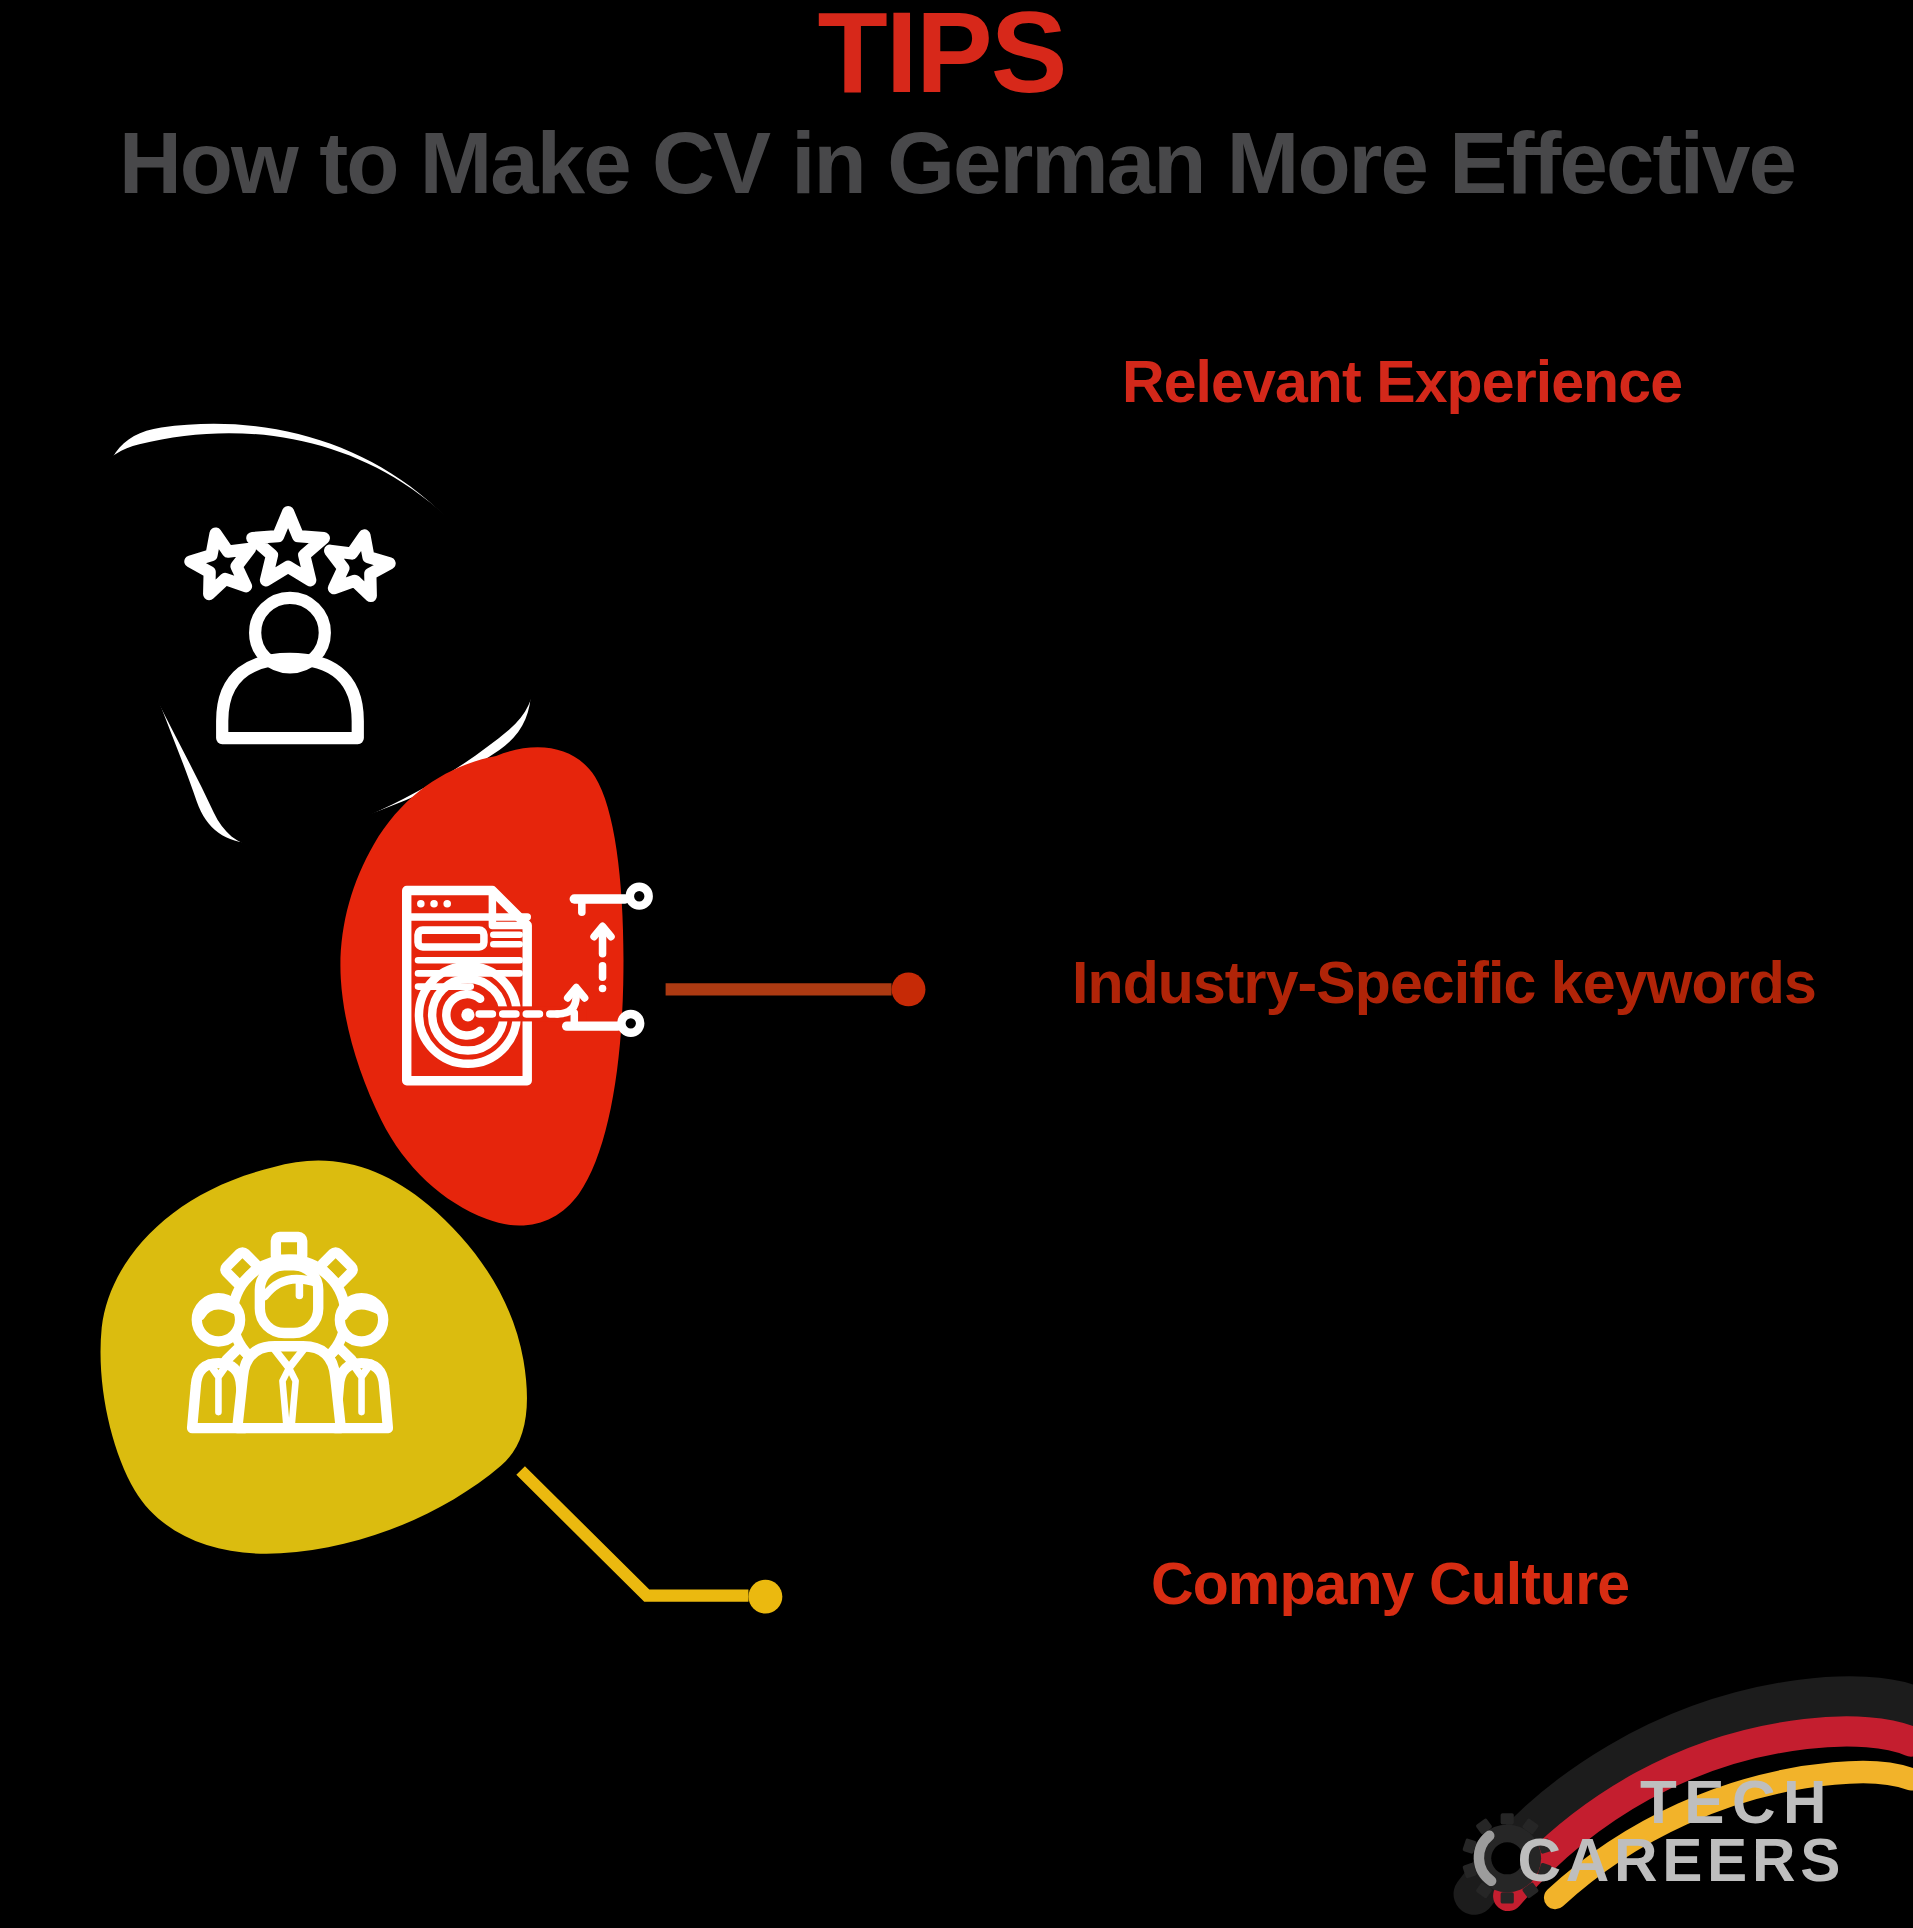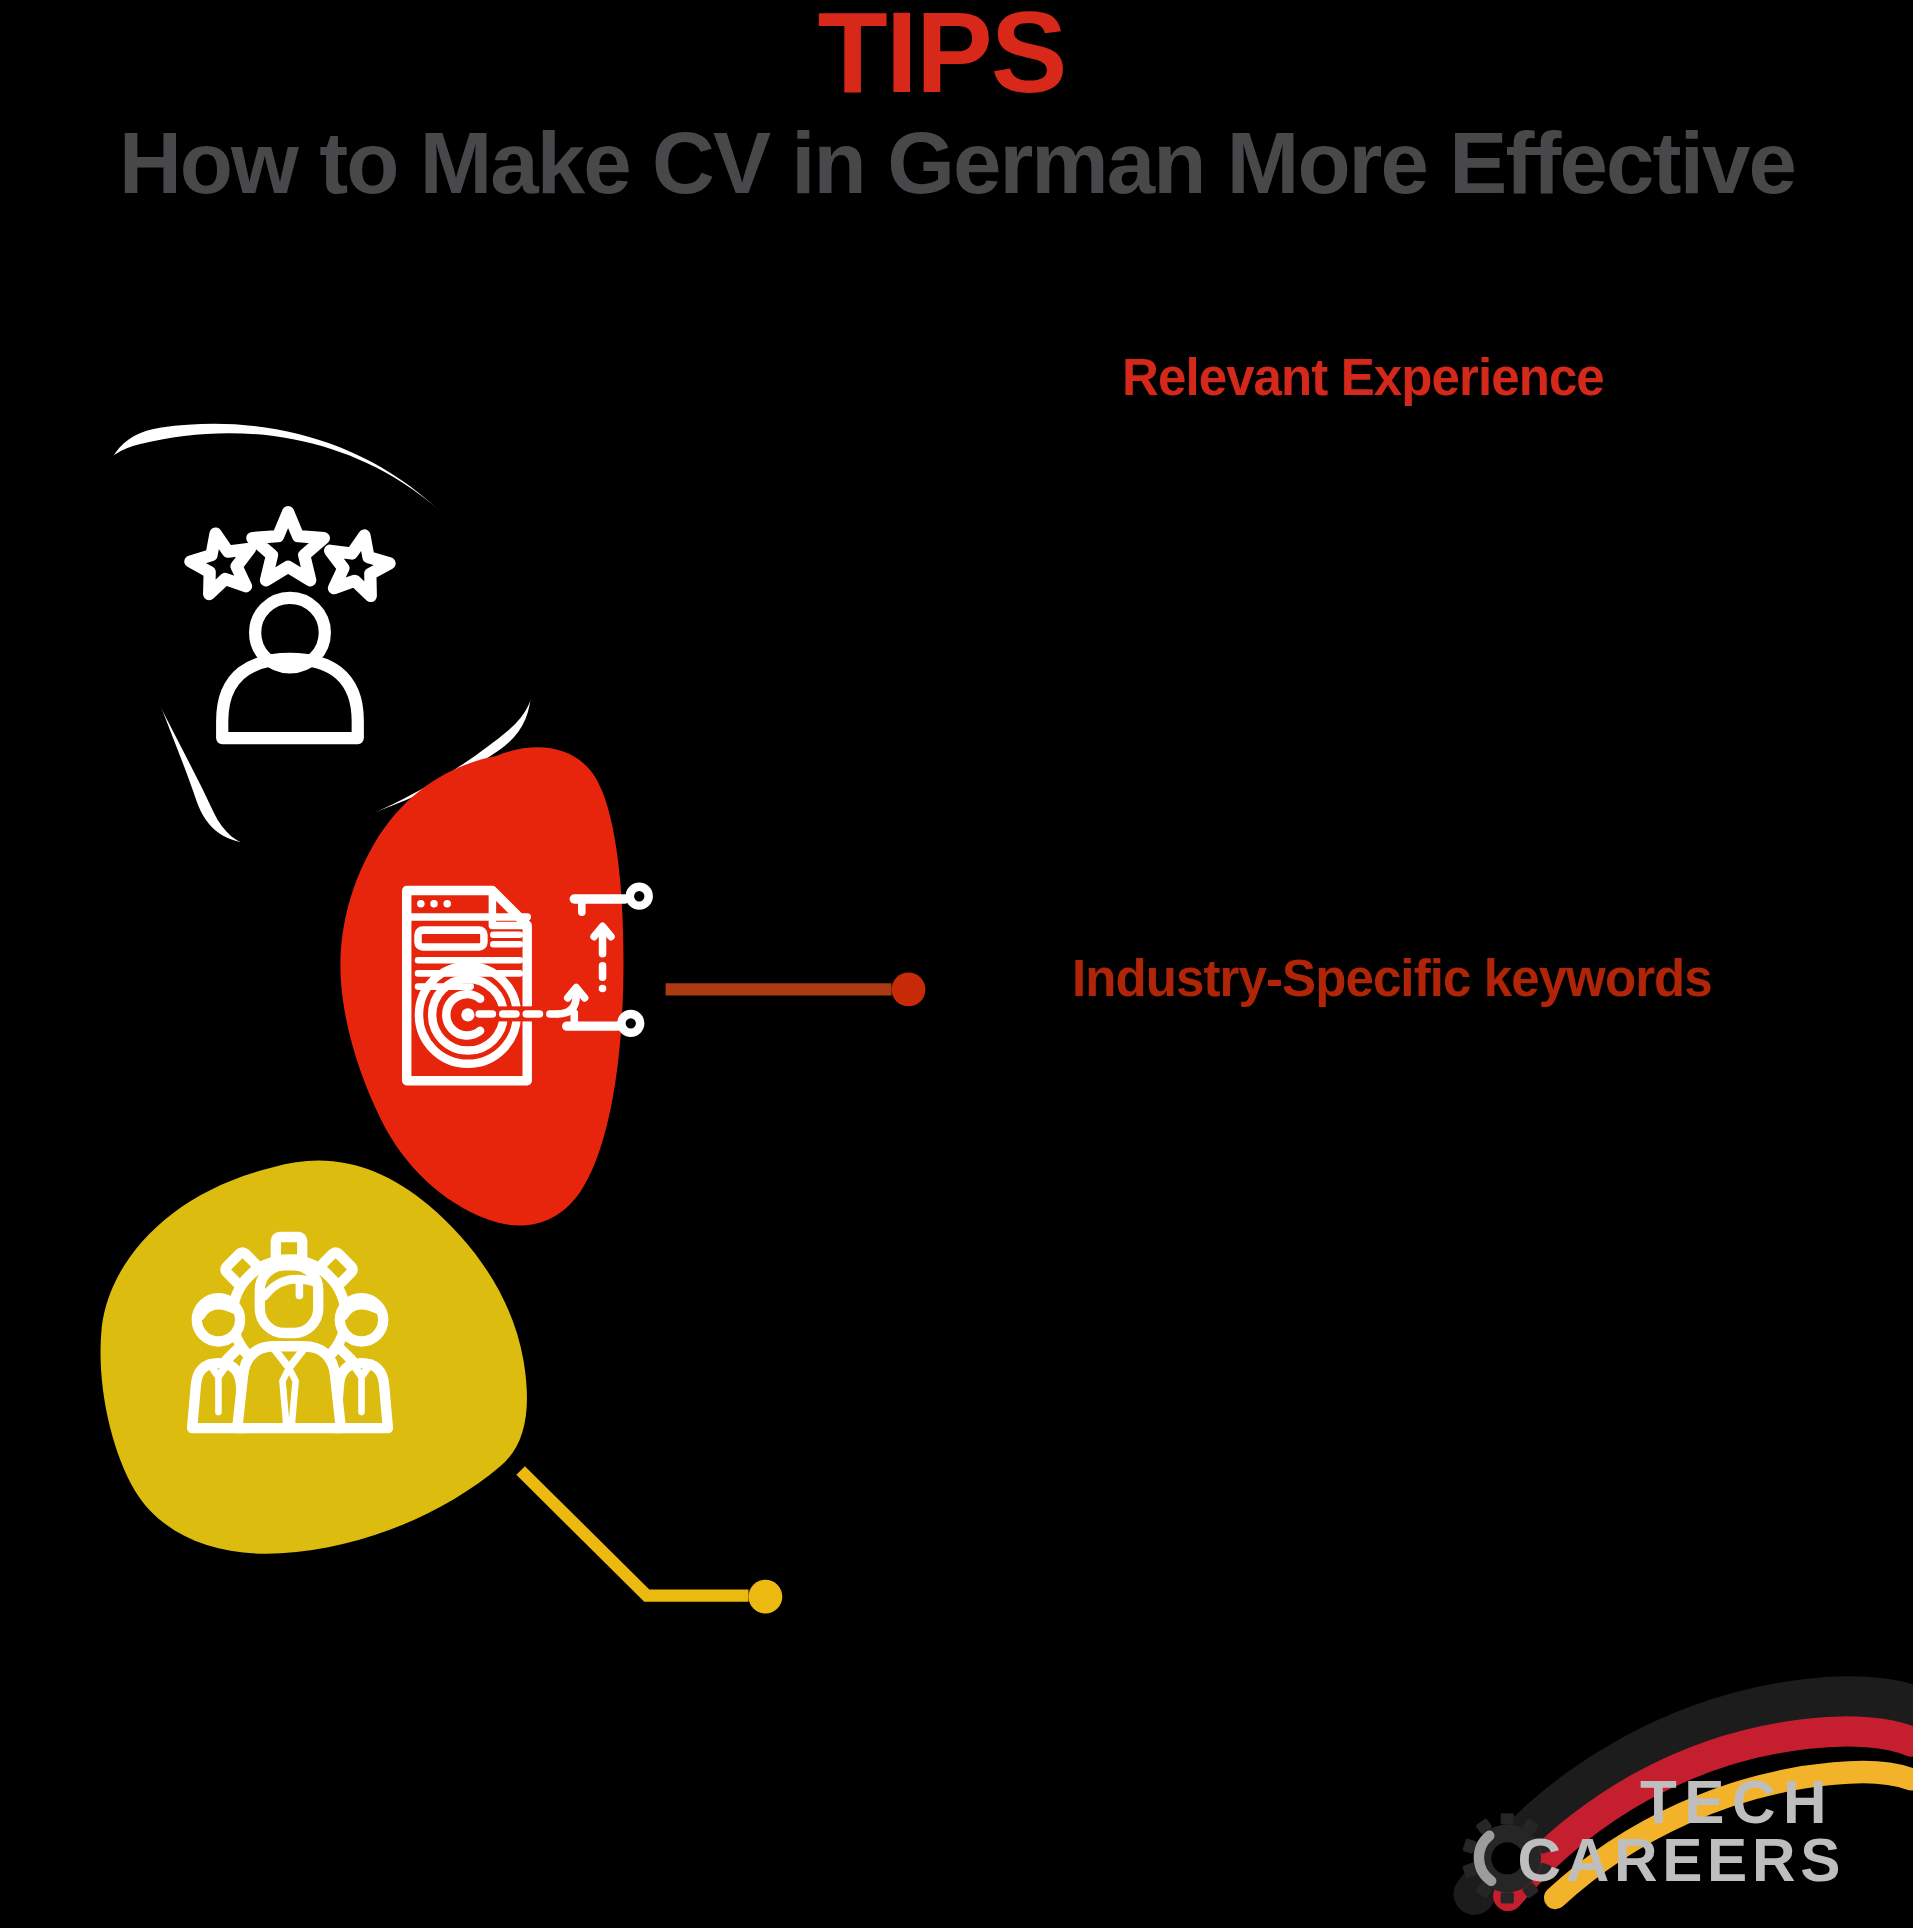--- a/index.html
+++ b/index.html
@@ -34,21 +34,21 @@
     top: 115px;
     left: -5.6px;
     width: 1925px;
     font-size: 87px;
     letter-spacing: -1.9px;
     line-height: 1.1;
   }
   .petal-label {
     position: absolute;
     font-weight: 800;
-    font-size: 51px;
+    font-size: 59px;
     letter-spacing: -0.9px;
     white-space: nowrap;
     line-height: 1.1;
   }
   .label-1 { left: 1122px; top: 350px; }
   .label-2 { left: 1072px; top: 951px; text-align: right; }
   .label-3 { left: 1151px; top: 1552px; }
   svg.art {
     position: absolute;
     left: 0;
@@ -194,15 +194,16 @@
         <circle cx="1601" cy="1974" r="17" fill="#000000"></circle>
         <path d="M 1582 1950 A 30 30 0 0 0 1584 1998" stroke="#9C9C9C" stroke-width="11" fill="none" stroke-linecap="round"></path>
       </g>
       <text class="logo-text" x="1742" y="1936" font-size="64" letter-spacing="8" fill="#BEBEBE">TECH</text>
       <text class="logo-text" x="1612" y="1998" font-size="64" letter-spacing="5" fill="#BEBEBE">CAREERS</text>
     </g>
   </svg>
 
   <div class="petal-label label-1" style="color: rgb(211, 40, 26);">Relevant Experience</div>
   <div class="petal-label label-2" style="color: rgb(176, 36, 8);">Industry-Specific keywords</div>
+  <div class="petal-label label-3" style="color: rgb(215, 44, 18);">Company Culture</div>
 
 </div>
 
 
 </body></html>

